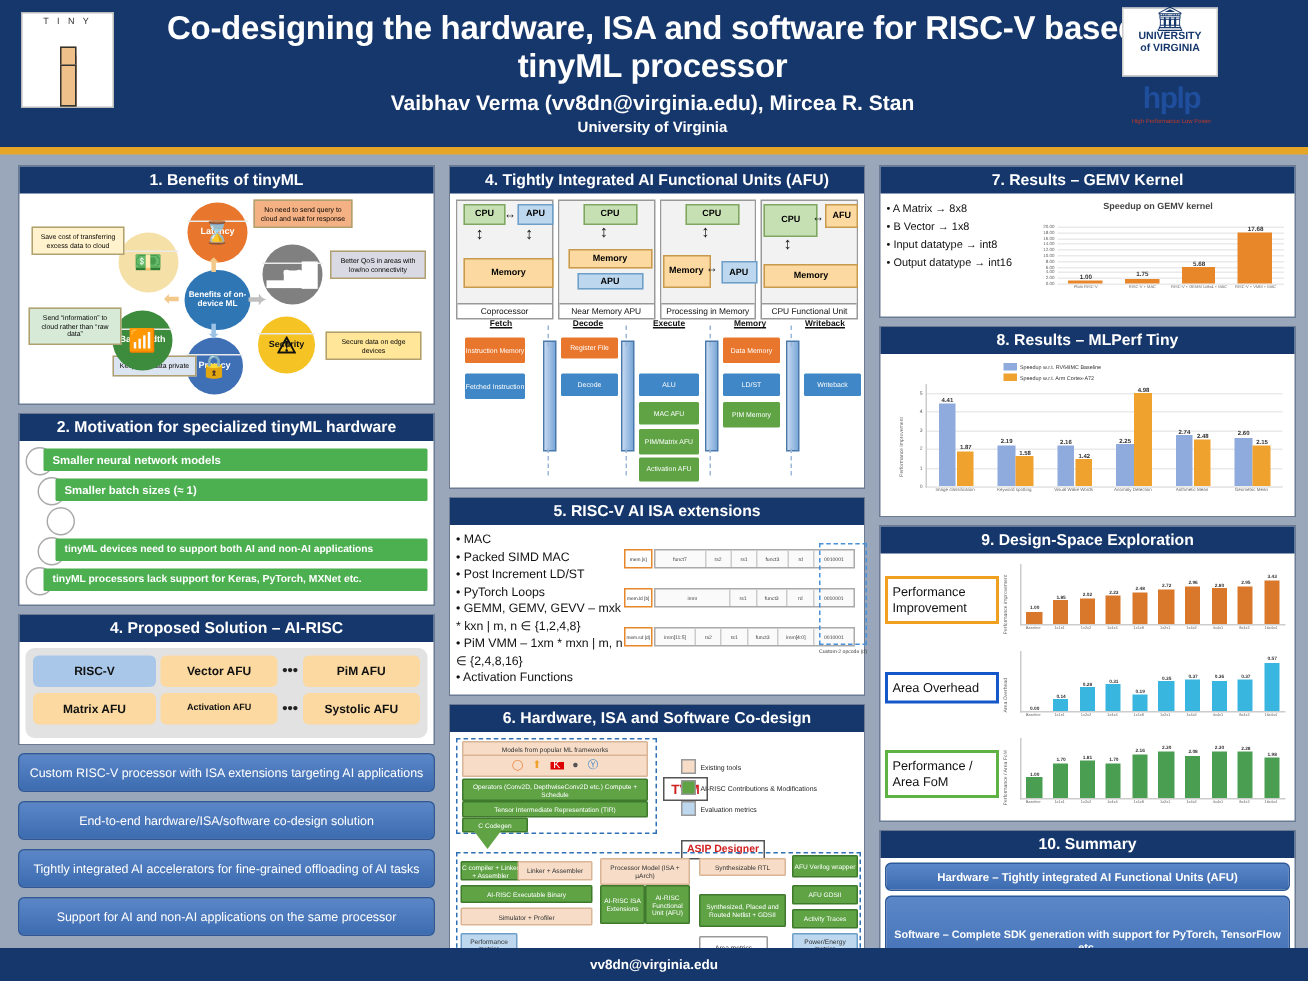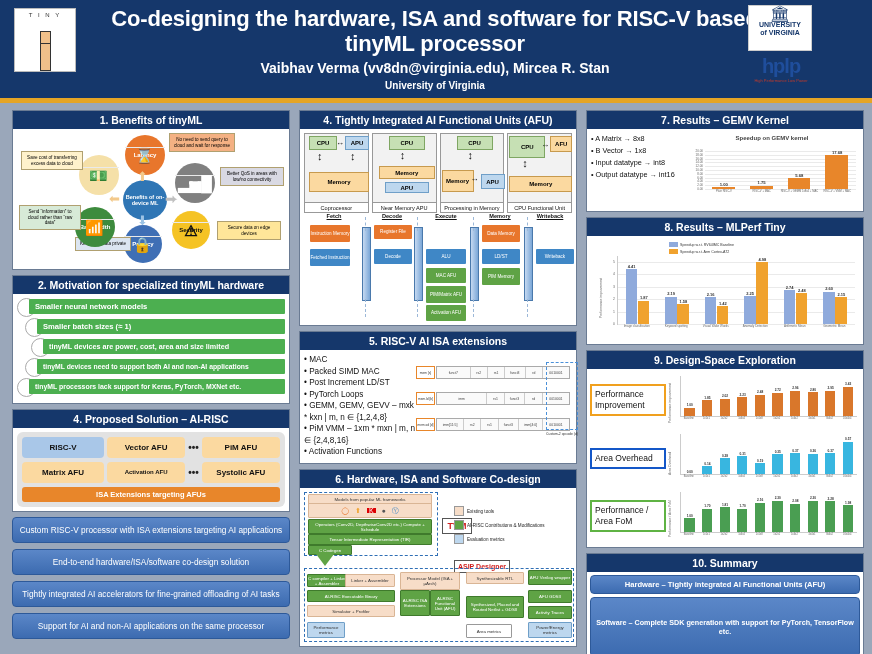--- a/index.html
+++ b/index.html
@@ -226,21 +226,20 @@
         <div class="mrow">
           <div class="mcir" style="left:2px;"></div>
           <div class="mbar" style="left:14px;">Smaller neural network models</div>
         </div>
         <div class="mrow">
           <div class="mcir" style="left:10px;"></div>
           <div class="mbar" style="left:22px;">Smaller batch sizes (≈ 1)</div>
         </div>
         <div class="mrow">
           <div class="mcir" style="left:16px;"></div>
-          <div class="mbar" style="left:28px;font-size:7.2px;">tinyML devices are power, cost, area and size limited</div>
         </div>
         <div class="mrow">
           <div class="mcir" style="left:10px;"></div>
           <div class="mbar" style="left:22px;font-size:6.8px;">tinyML devices need to support both AI and non-AI applications</div>
         </div>
         <div class="mrow">
           <div class="mcir" style="left:2px;"></div>
           <div class="mbar" style="left:14px;font-size:6.9px;">tinyML processors lack support for Keras, PyTorch, MXNet etc.</div>
         </div>
       </div>
@@ -256,21 +255,20 @@
               <div class="bx bx-or" style="flex:1">Vector AFU</div>
               <div class="dots">•••</div>
               <div class="bx bx-or" style="flex:1">PiM AFU</div>
             </div>
             <div class="s3grid">
               <div class="bx bx-or" style="flex:1.05">Matrix AFU</div>
               <div class="bx bx-or" style="flex:1;font-size:6px;">Activation AFU</div>
               <div class="dots">•••</div>
               <div class="bx bx-or" style="flex:1">Systolic AFU</div>
             </div>
-            <div class="isa">ISA Extensions targeting AFUs</div>
           </div>
         </div>
       </div>
     </div>
 
     <div>
       <div class="bbar">Custom RISC-V processor with ISA extensions targeting AI applications</div>
       <div class="bbar">End-to-end hardware/ISA/software co-design solution</div>
       <div class="bbar">Tightly integrated AI accelerators for fine-grained offloading of AI tasks</div>
       <div class="bbar">Support for AI and non-AI applications on the same processor</div>
@@ -736,13 +734,14 @@
       <div class="ptitle">10. Summary</div>
       <div class="pbody" style="padding:3px;">
         <div class="bbar" style="padding:4px 2px;margin-bottom:3px;font-size:7.6px;font-weight:bold;">Hardware – Tightly integrated AI Functional Units (AFU)</div>
         <div class="bbar" style="padding:20px 2px;margin-bottom:3px;font-size:7.2px;font-weight:bold;">Software – Complete SDK generation with support for PyTorch, TensorFlow etc.</div>
         <div class="bbar" style="padding:4px 2px;margin-bottom:3px;font-size:7.2px;">System – Scalable, flexible and support for both AI and non-AI applications</div>
 
       </div>
     </div>
   </div>
 
+  <div class="footer">vv8dn@virginia.edu</div>
 </div>
 
 </body></html>

